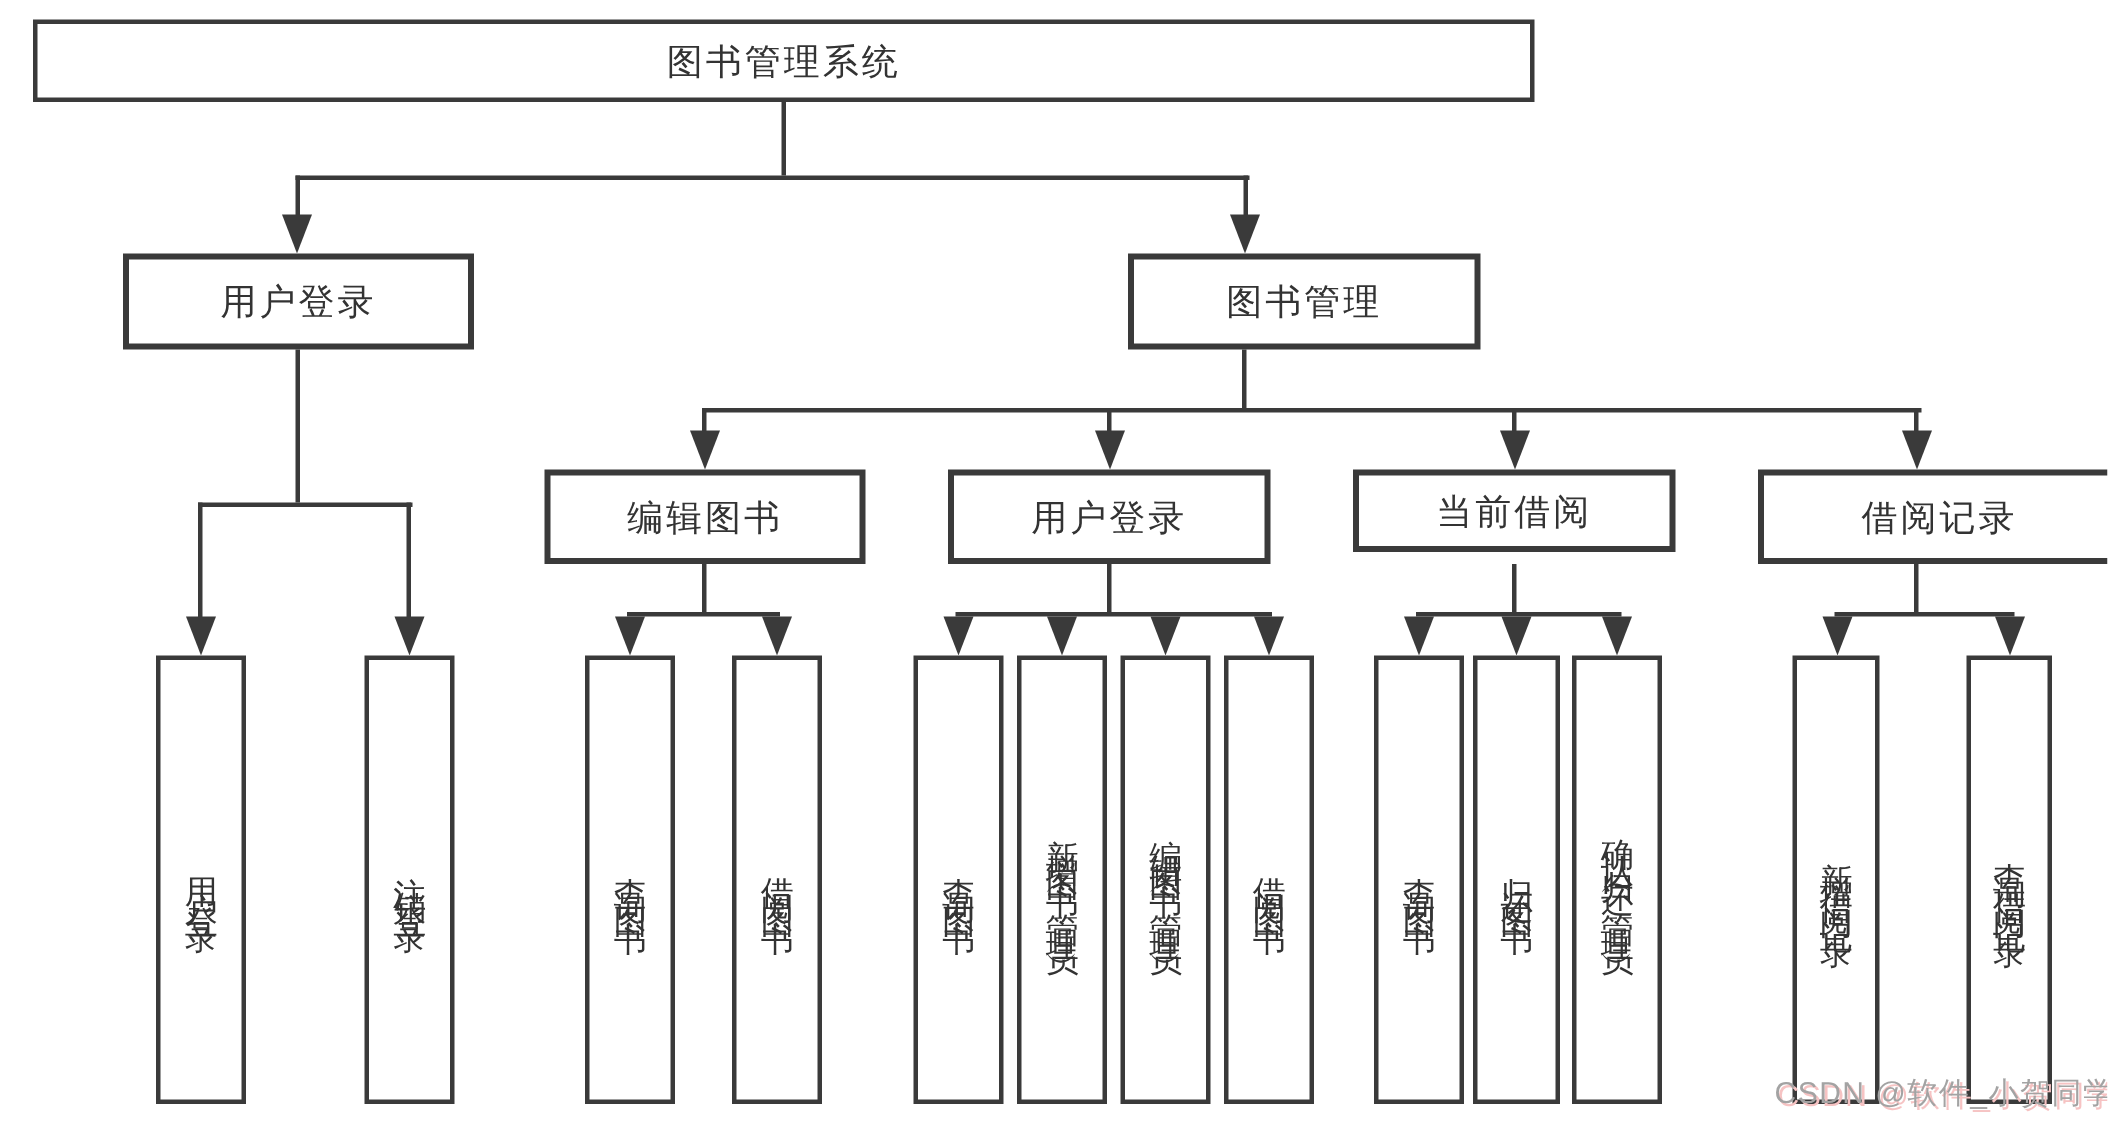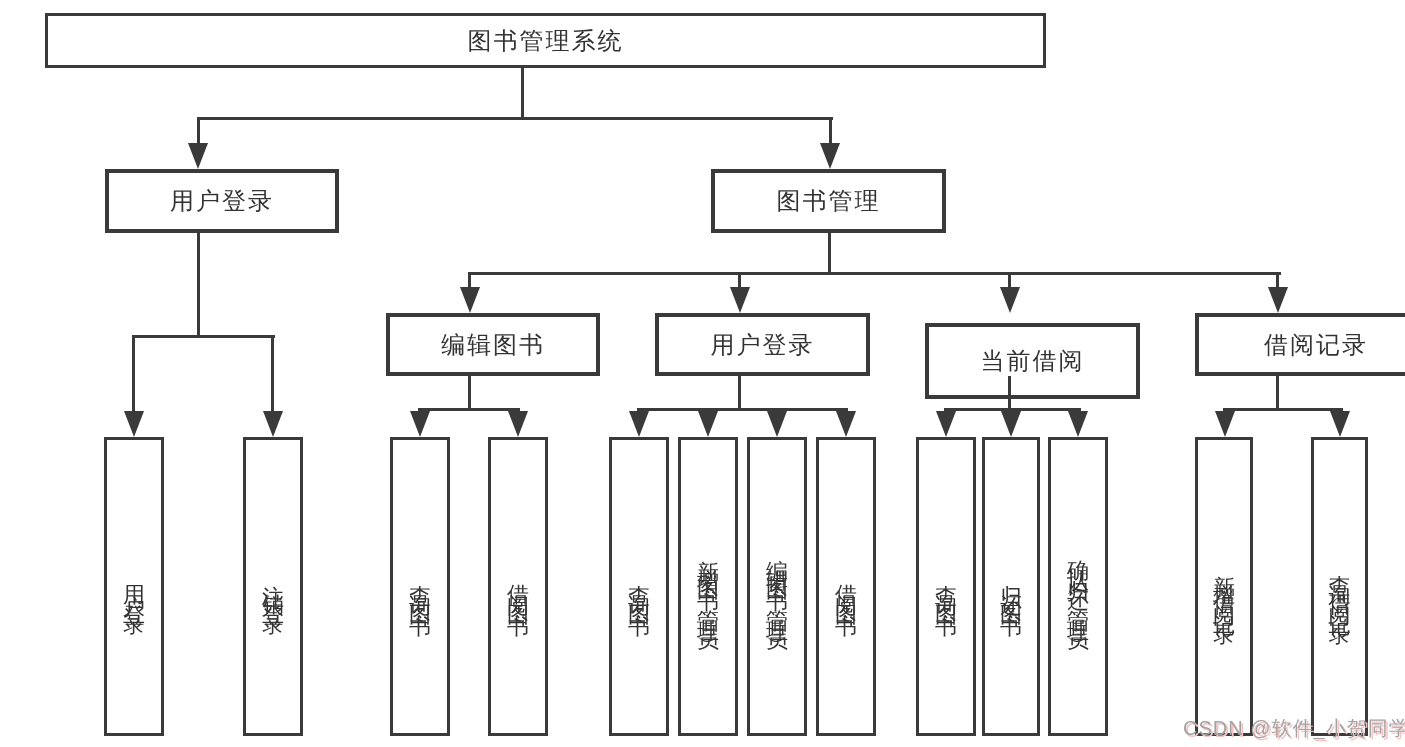--- a/index.html
+++ b/index.html
@@ -21,21 +21,21 @@
   .box {
     position: absolute;
     box-sizing: border-box;
     border: 3px solid var(--line);
     background: #ffffff;
     display: flex;
     align-items: center;
     justify-content: center;
     color: var(--text);
   }
-  .box.h { font-size: 24px; letter-spacing: 2px; white-space: nowrap; margin-left: 23px; }
+  .box.h { font-size: 24px; letter-spacing: 2px; white-space: nowrap; }
   .box.l2 { border-width: 4px; }
   .box.v { font-size: 22px; }
   .vtext {
     writing-mode: vertical-rl;
     text-orientation: mixed;
     letter-spacing: 10px;
     line-height: 1.1;
   }
   .line { position: absolute; background: var(--line); }
   .tri {
@@ -64,21 +64,21 @@
   <div class="box h" style="left:22px;top:13px;width:1001px;height:55px">图书管理系统</div>
 
   <div class="line" style="left:521px;top:68px;width:3px;height:49px"></div>
   <div class="line" style="left:197px;top:117px;width:636px;height:3px"></div>
   <div class="line" style="left:197px;top:117px;width:3px;height:28px"></div>
   <div class="line" style="left:829px;top:117px;width:3px;height:28px"></div>
   <div class="tri" style="left:188px;top:143px"></div>
   <div class="tri" style="left:820px;top:143px"></div>
 
   <div class="box h l2" style="left:82px;top:169px;width:234px;height:64px">用户登录</div>
-  <div class="box h l2" style="left:688px;top:169px;width:235px;height:64px">图书管理</div>
+  <div class="box h l2" style="left:752px;top:169px;width:235px;height:64px">图书管理</div>
 
   <div class="line" style="left:197px;top:233px;width:3px;height:102px"></div>
   <div class="line" style="left:132px;top:335px;width:143px;height:3px"></div>
   <div class="line" style="left:132px;top:335px;width:3px;height:80px"></div>
   <div class="line" style="left:271px;top:335px;width:3px;height:80px"></div>
   <div class="tri" style="left:124px;top:411px"></div>
   <div class="tri" style="left:263px;top:411px"></div>
 
   <div class="line" style="left:828px;top:233px;width:3px;height:39px"></div>
   <div class="line" style="left:468px;top:272px;width:813px;height:3px"></div>
@@ -86,21 +86,21 @@
   <div class="line" style="left:738px;top:272px;width:3px;height:18px"></div>
   <div class="line" style="left:1008px;top:272px;width:3px;height:18px"></div>
   <div class="line" style="left:1276px;top:272px;width:3px;height:18px"></div>
   <div class="tri" style="left:460px;top:287px"></div>
   <div class="tri" style="left:730px;top:287px"></div>
   <div class="tri" style="left:1000px;top:287px"></div>
   <div class="tri" style="left:1268px;top:287px"></div>
 
   <div class="box h l2" style="left:363px;top:313px;width:214px;height:63px">编辑图书</div>
   <div class="box h l2" style="left:632px;top:313px;width:215px;height:63px">用户登录</div>
-  <div class="box h l2" style="left:902px;top:323px;width:215px;height:76px">当前借阅</div>
+  <div class="box h l2" style="left:902px;top:313px;width:215px;height:55px">当前借阅</div>
   <div class="box h l2" style="left:1172px;top:313px;width:242px;height:63px">借阅记录</div>
 
   <div class="line" style="left:468px;top:376px;width:3px;height:32px"></div>
   <div class="line" style="left:418px;top:408px;width:102px;height:3px"></div>
   <div class="tri" style="left:410px;top:411px"></div>
   <div class="tri" style="left:508px;top:411px"></div>
 
   <div class="line" style="left:738px;top:376px;width:3px;height:32px"></div>
   <div class="line" style="left:637px;top:408px;width:211px;height:3px"></div>
   <div class="tri" style="left:629px;top:411px"></div>

